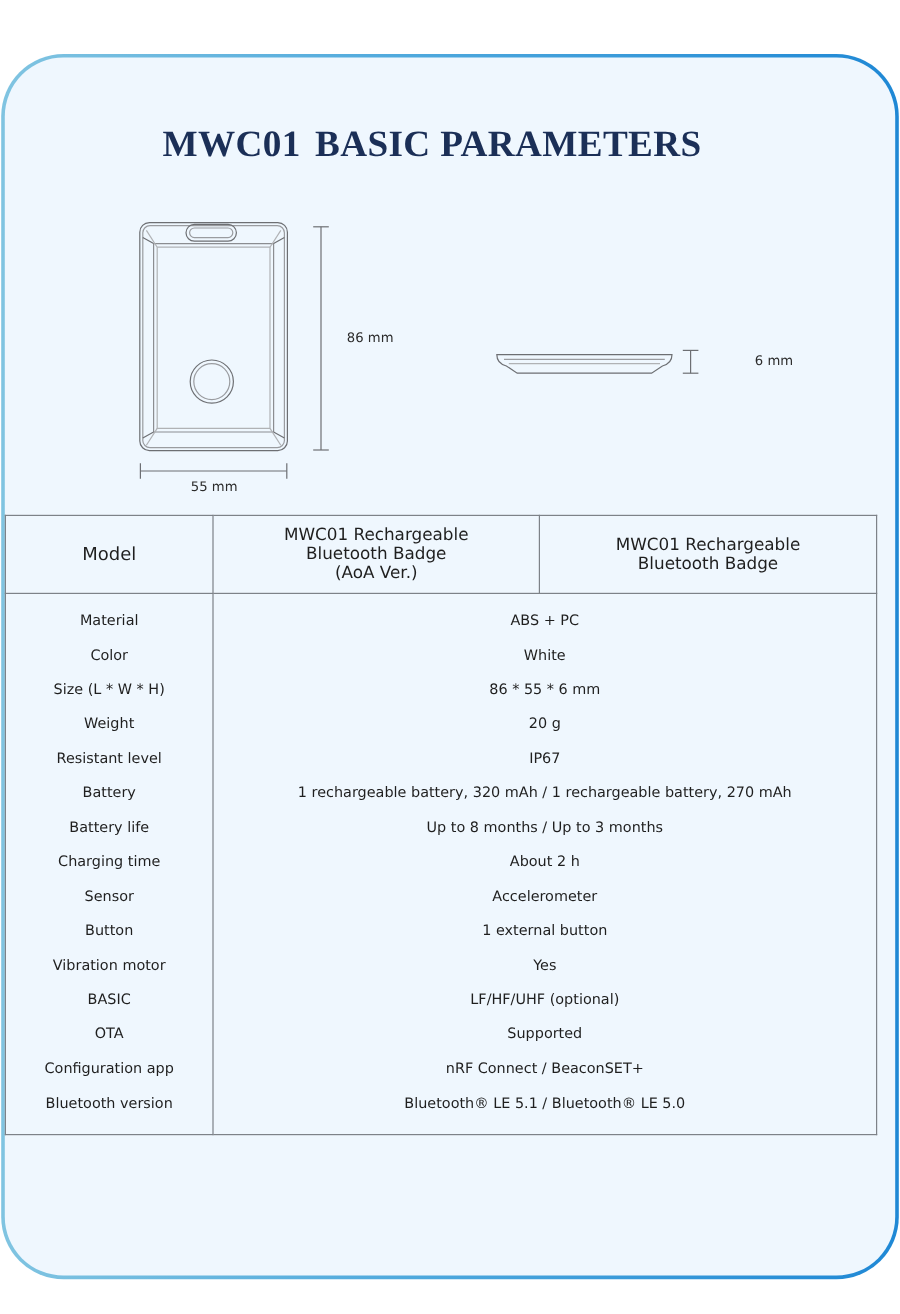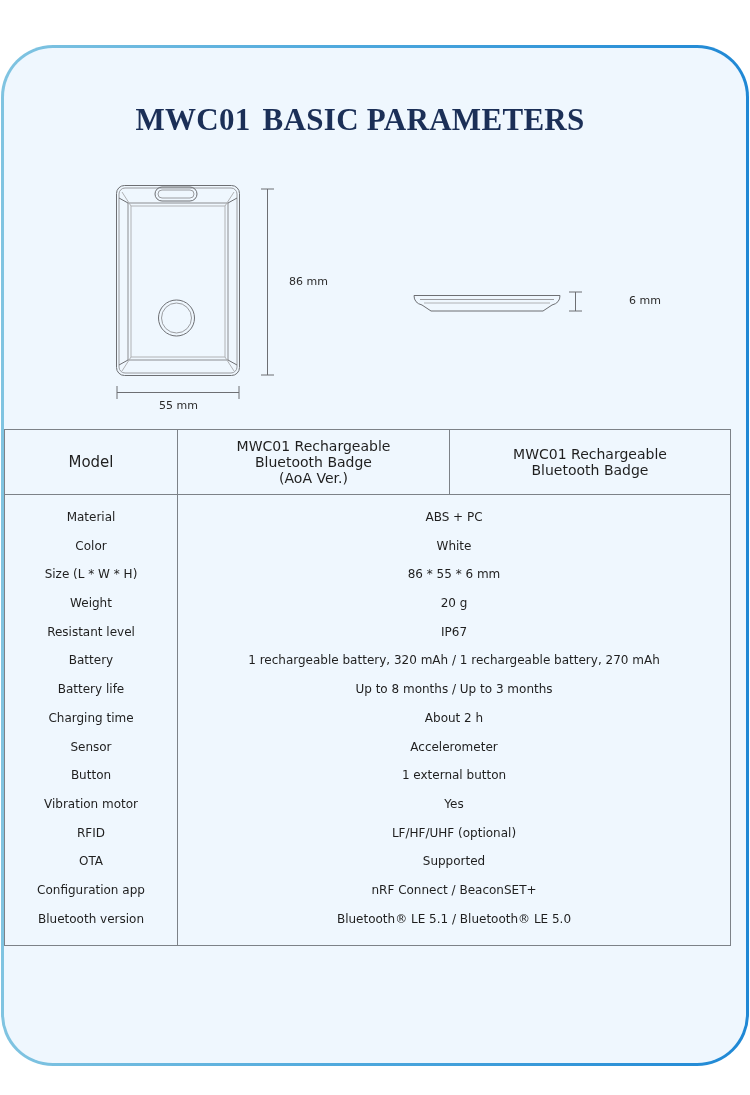--- a/index.html
+++ b/index.html
@@ -124,21 +124,21 @@
       <div class="spec-line">Color</div>
       <div class="spec-line">Size (L * W * H)</div>
       <div class="spec-line">Weight</div>
       <div class="spec-line">Resistant level</div>
       <div class="spec-line">Battery</div>
       <div class="spec-line">Battery life</div>
       <div class="spec-line">Charging time</div>
       <div class="spec-line">Sensor</div>
       <div class="spec-line">Button</div>
       <div class="spec-line">Vibration motor</div>
-      <div class="spec-line">RFID</div>
+      <div class="spec-line">BASIC</div>
       <div class="spec-line">OTA</div>
       <div class="spec-line">Configuration app</div>
       <div class="spec-line">Bluetooth version</div>
     </td>
     <td colspan="2" class="spec-list-cell">
       <div class="spec-line">ABS + PC</div>
       <div class="spec-line">White</div>
       <div class="spec-line">86 * 55 * 6 mm</div>
       <div class="spec-line">20 g</div>
       <div class="spec-line">IP67</div>

